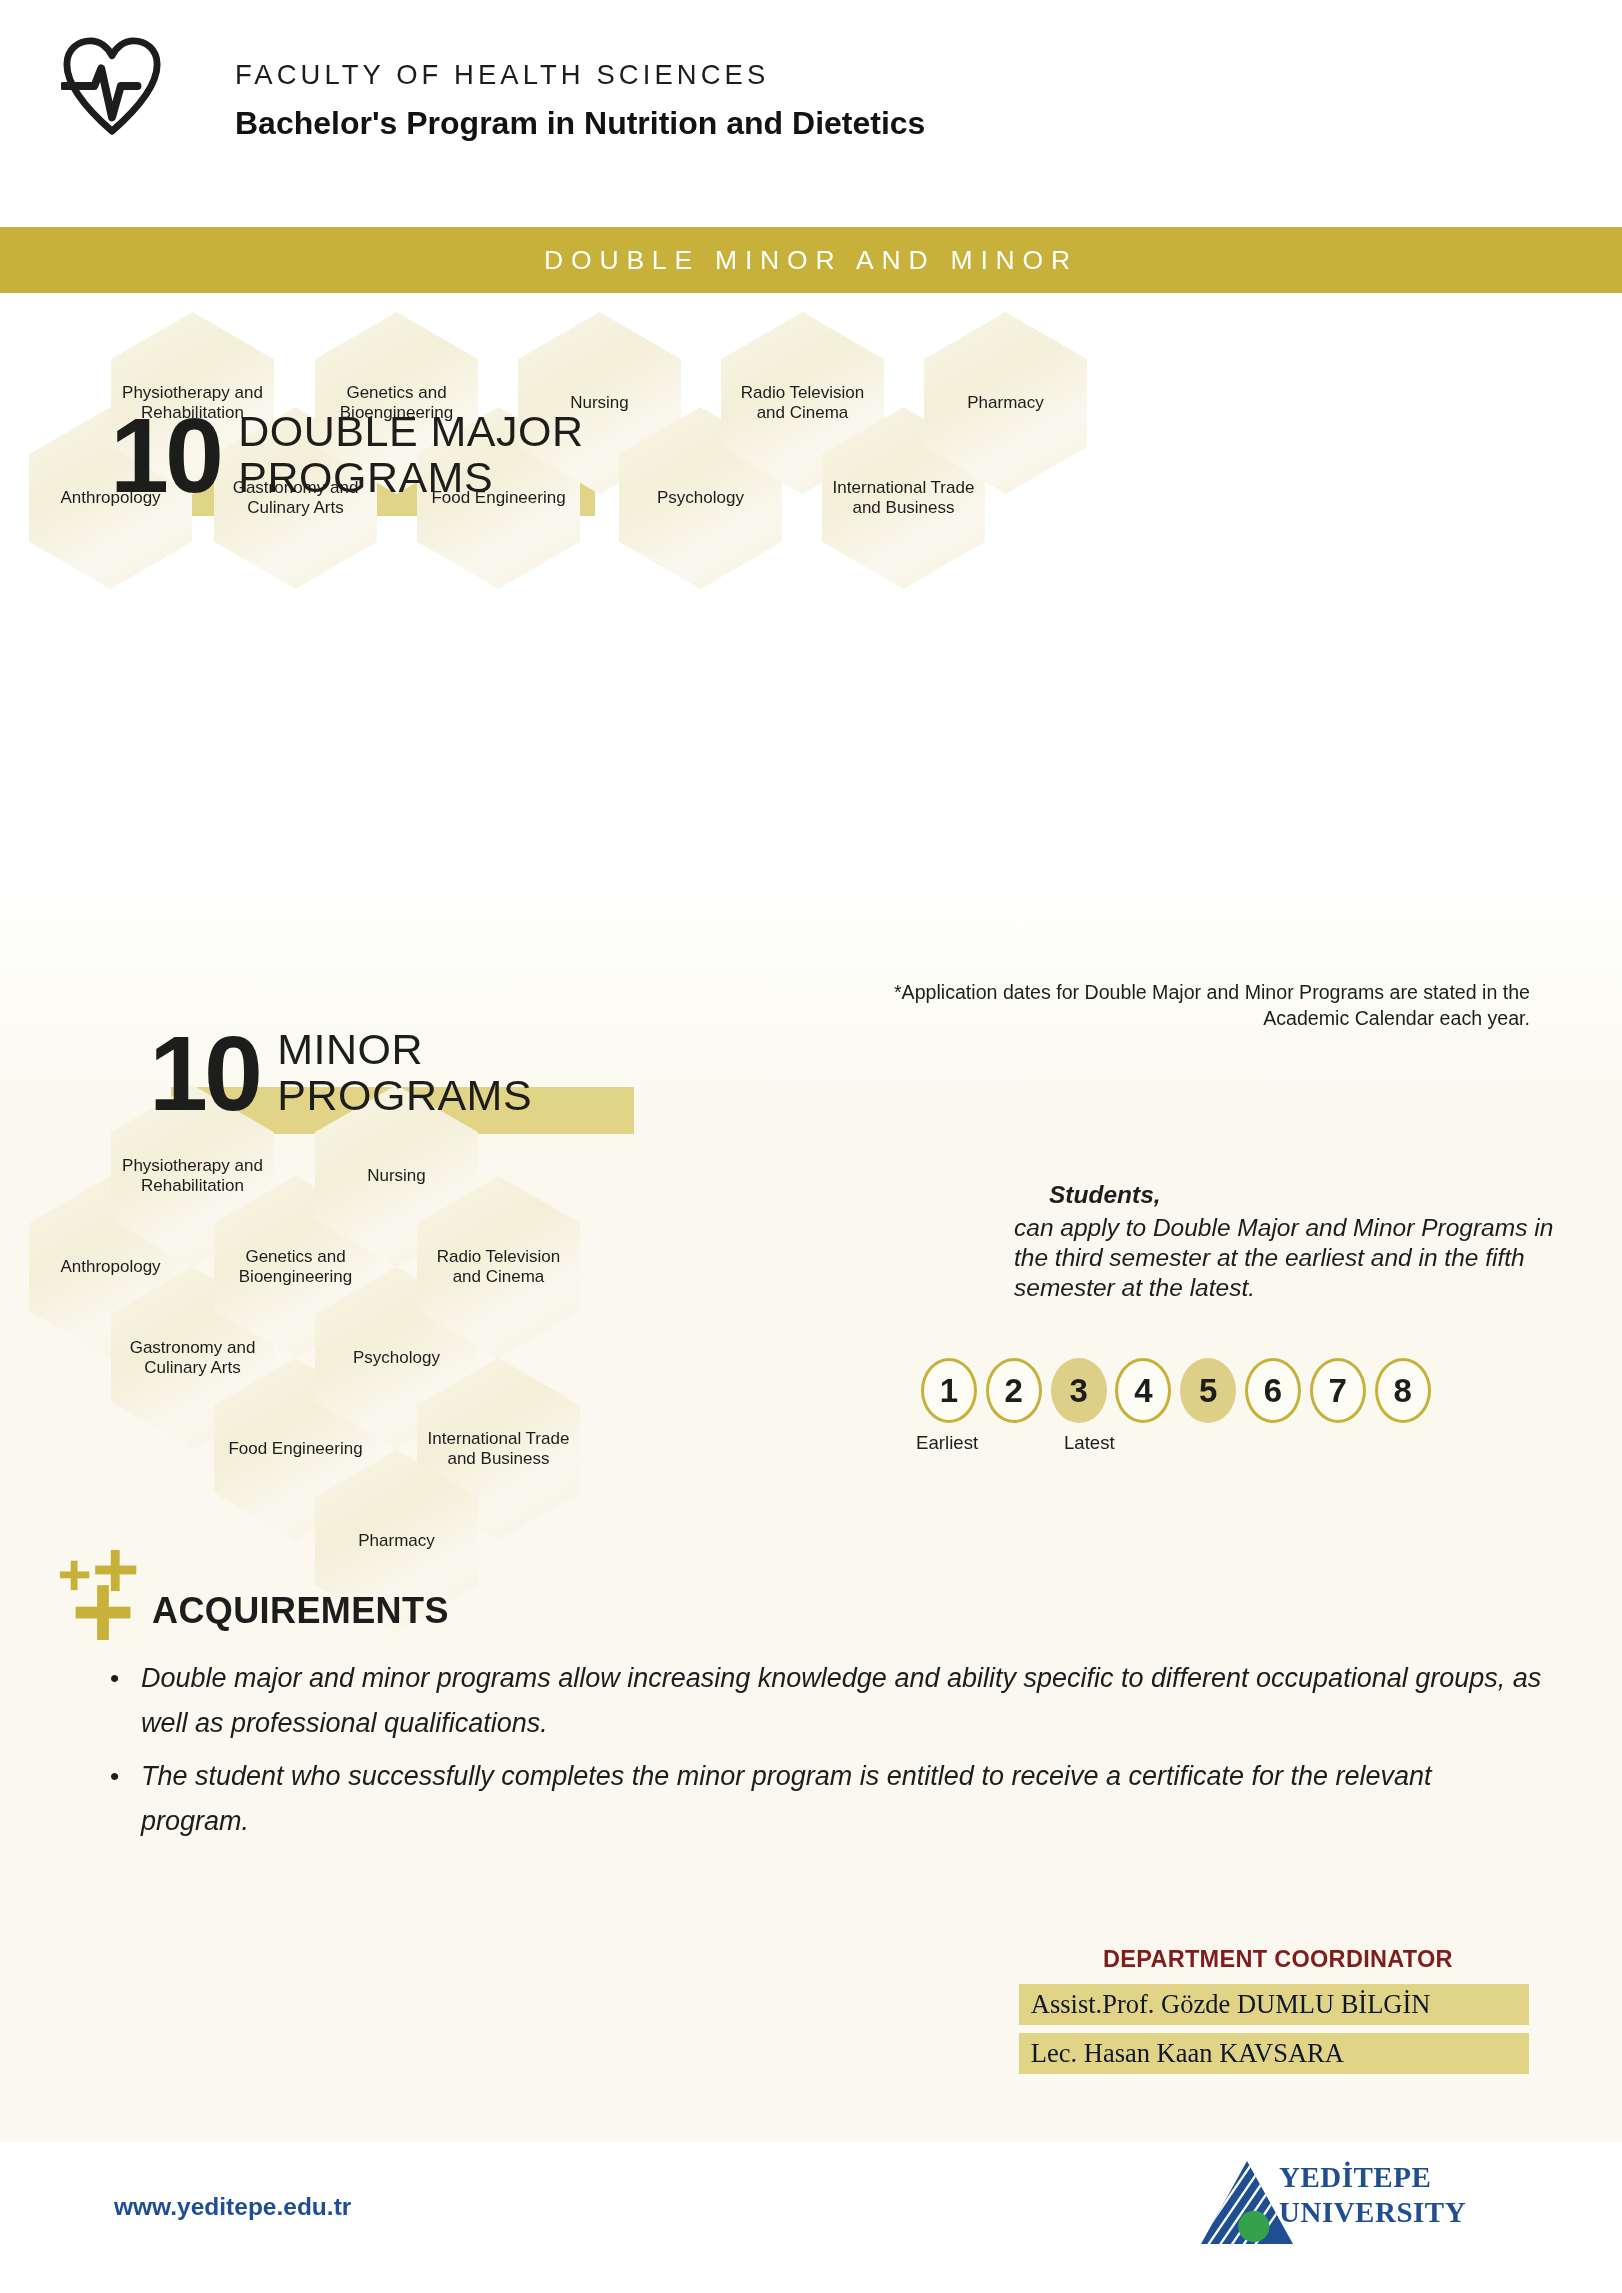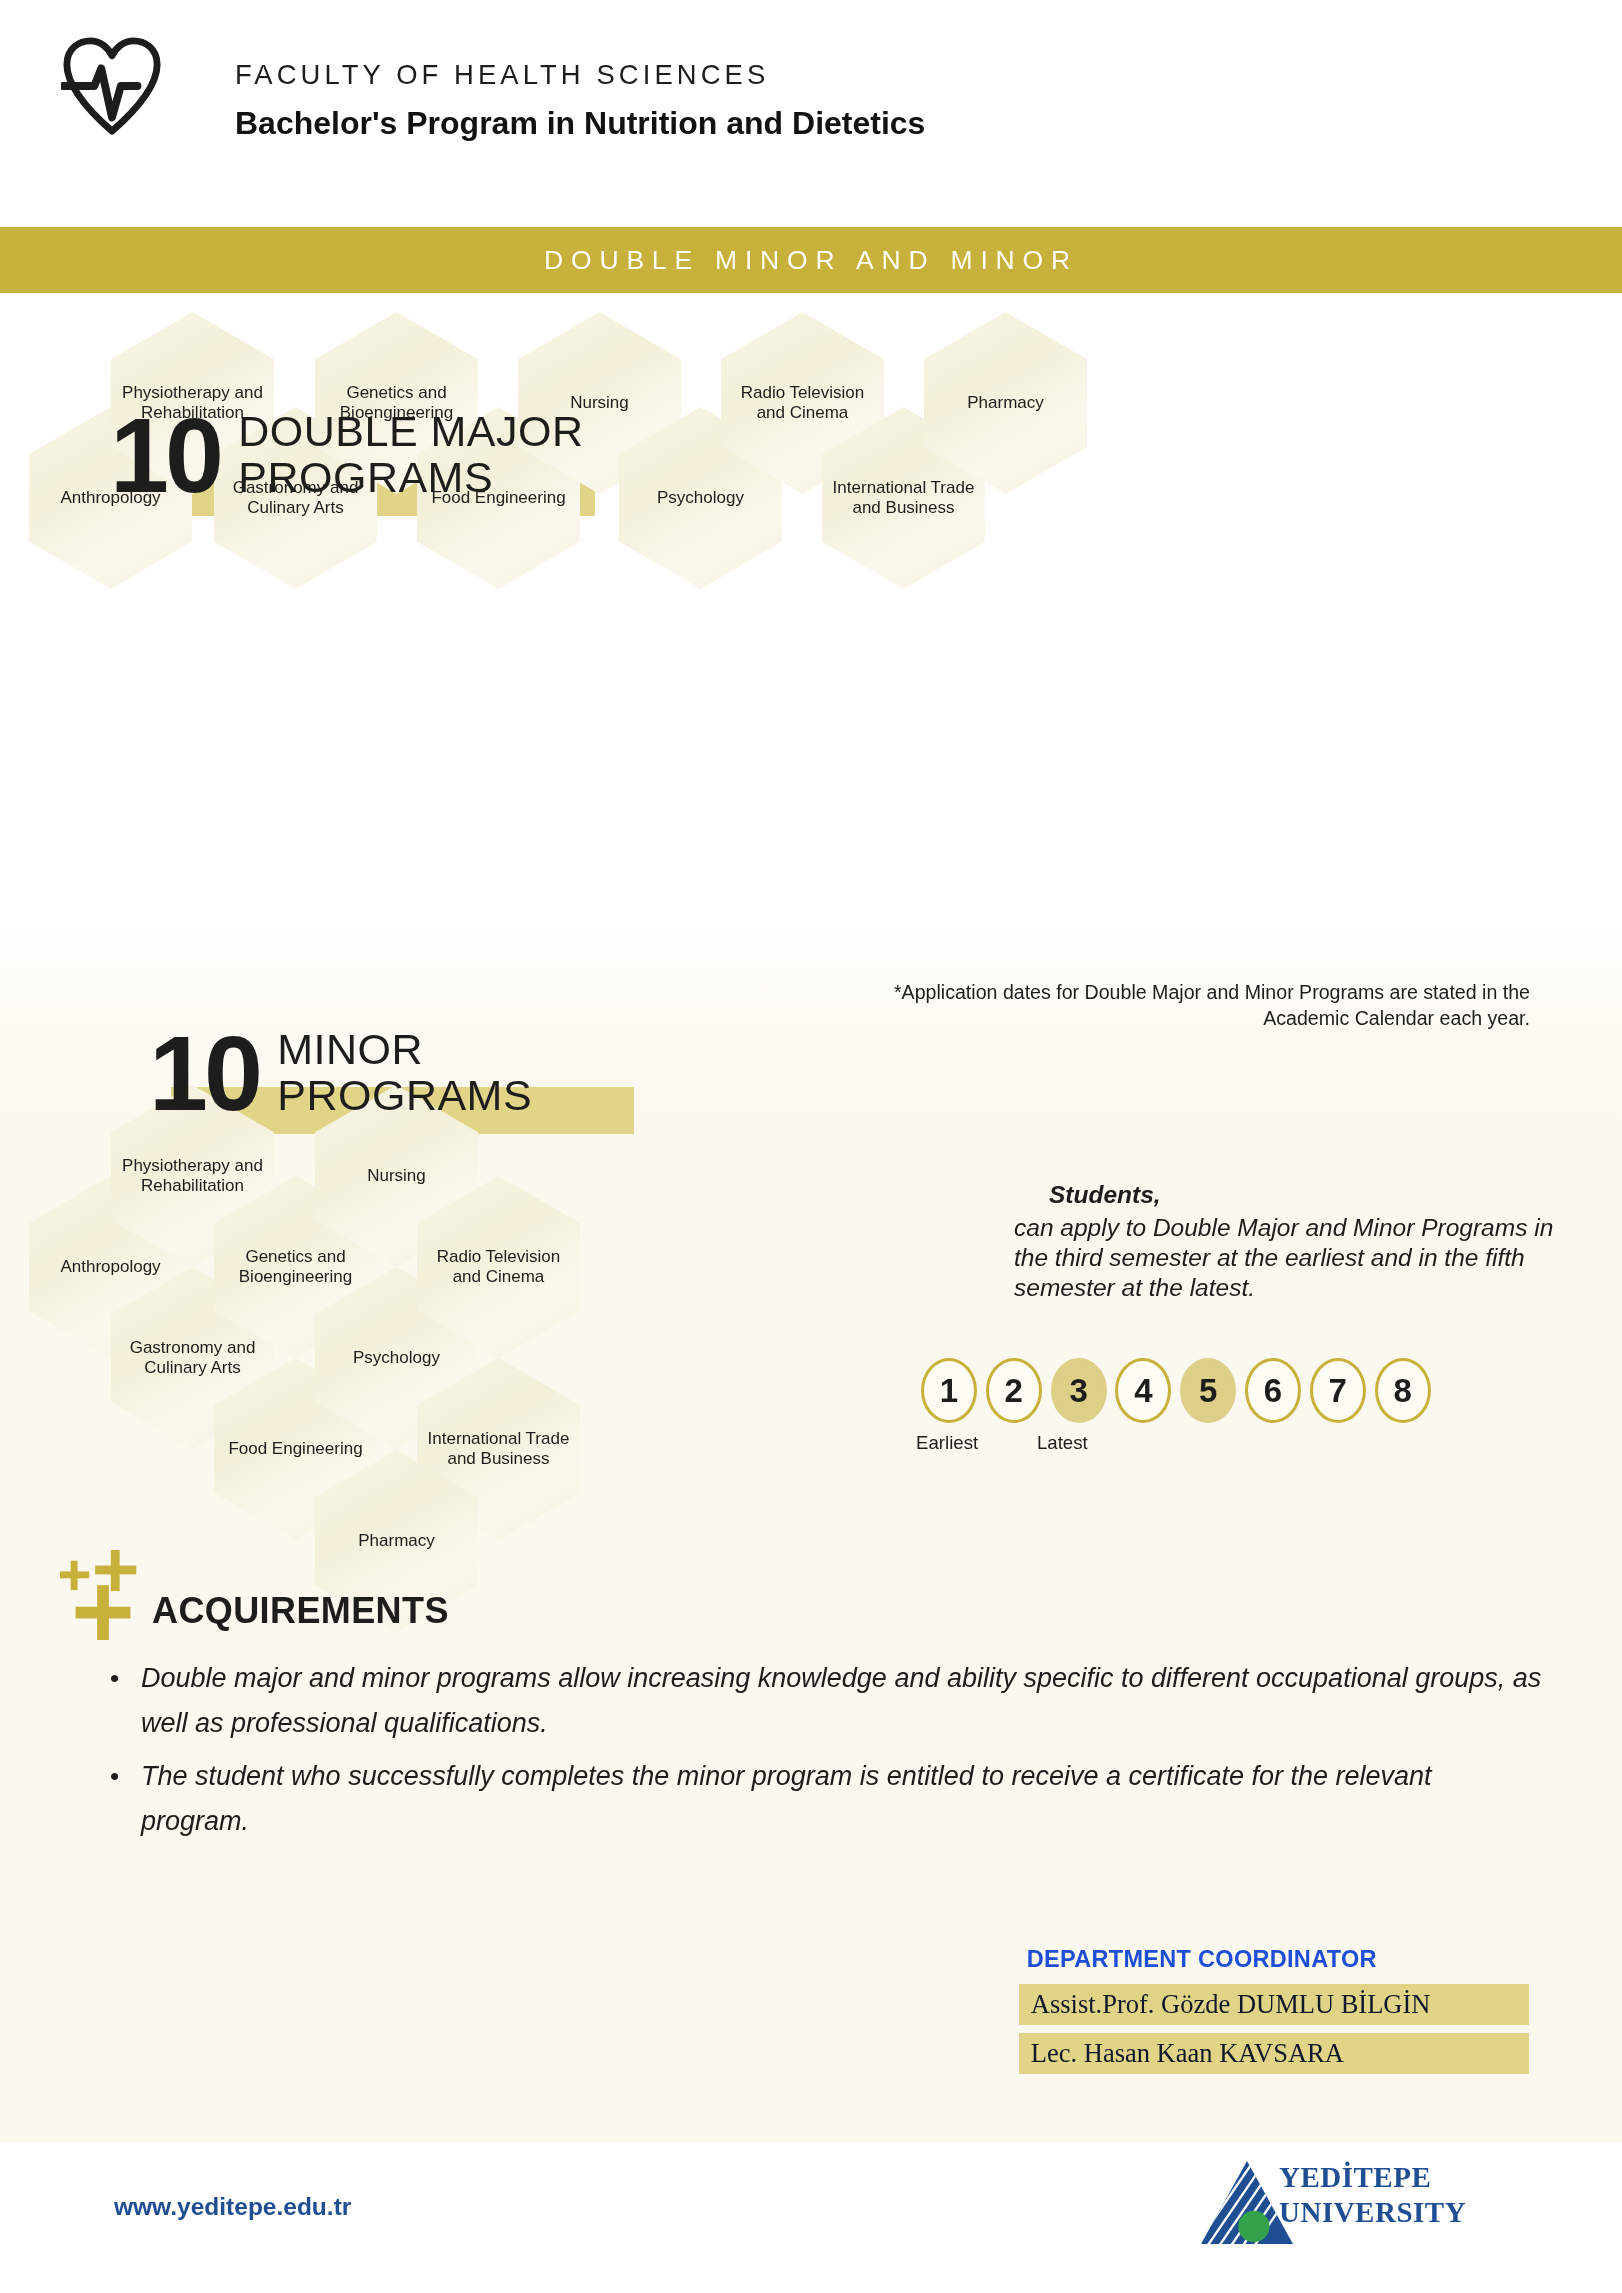--- a/index.html
+++ b/index.html
@@ -143,23 +143,24 @@
     font-family:"Liberation Sans Narrow","Liberation Sans",sans-serif;
   }
   .acq-item::before {
     content:"\2022"; position:absolute; left:7.8px; top:0;
     font-size:26.5px; color:#1d1d1b;
   }
 
   
   .coord { position:absolute; left:1019px; top:1946px; width:510px; }
   .coord-title {
-    font-size:23.5px; font-weight:bold; color:#1d4ed8; letter-spacing:0.3px;
+    font-size:23.5px; font-weight:bold; color:#7f1d1d; letter-spacing:0.3px;
     margin-bottom:10.8px; padding-left:7.8px;
     font-family:"Liberation Sans Narrow","Liberation Sans",sans-serif;
+    text-align:center;
   }
   .coord-name {
     background:#e2d486; color:#0f172a; font-size:26.5px;
     padding:4.9px 11.8px; margin-bottom:8.8px; white-space:nowrap;
     font-family:Liberation Serif, serif;
   }
 
   
   .site-url {
     position:absolute; left:114px; top:2193px;
@@ -297,21 +298,21 @@
     <div class="sem-circle">2</div>
     <div class="sem-circle filled">3</div>
     <div class="sem-circle">4</div>
     <div class="sem-circle filled">5</div>
     <div class="sem-circle">6</div>
     <div class="sem-circle">7</div>
     <div class="sem-circle">8</div>
   </div>
   <div class="sem-labels">
     <span class="sem-label" style="left:-4.9px;">Earliest</span>
-    <span class="sem-label" style="left:116px;">Latest</span>
+    <span class="sem-label" style="left:143px;">Latest</span>
   </div>
 </div>
 
 <div class="acq-head">
   <div class="plus-icons">
     <svg viewBox="0 0 96 96" width="94" height="94">
       <g fill="#c8b13a">
         <rect x="4" y="26" width="30" height="7"></rect>
         <rect x="15" y="15" width="7" height="30"></rect>
         <rect x="40" y="20" width="42" height="9"></rect>

